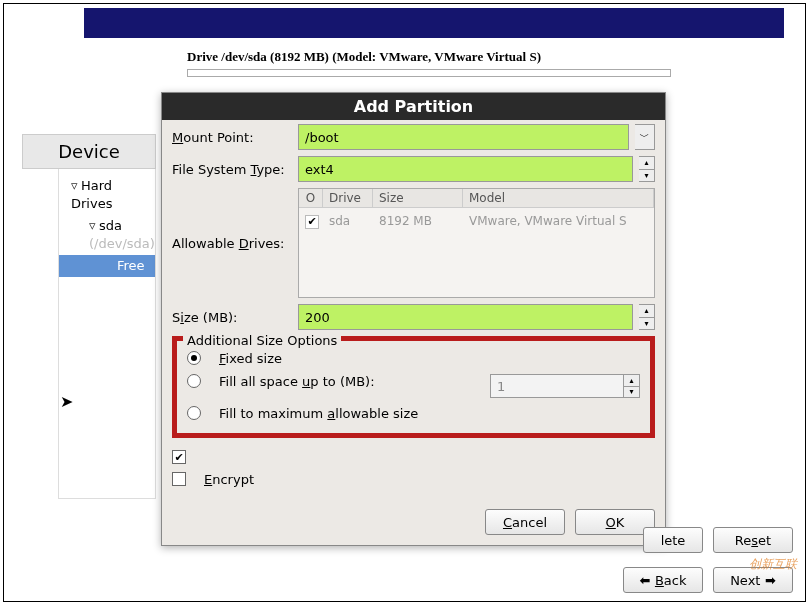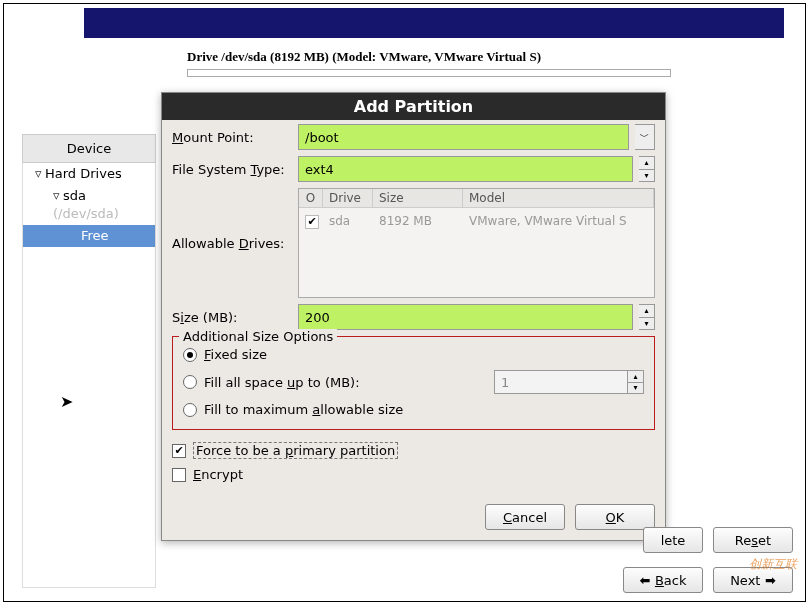--- a/index.html
+++ b/index.html
@@ -54,28 +54,30 @@
     position: absolute;
     top: 130px;
     left: 18px;
     width: 134px;
   }
   .tree-head {
     background: #e8e8e8;
     border: 1px solid #ccc;
     padding: 6px 8px;
     text-align: center;
-    font-size: 13px;
+    font-size: 18px;
   }
   .tree-body {
     border: 1px solid #ddd;
     border-top: none;
     background: #fff;
-    height: 425px;
-    font-size: 13px;
+    height: 330px;
+    padding-top: 6px;
+    font-size: 13px;
+    margin-left: 36px;
   }
   .tree-row {
     padding: 2px 4px 2px 12px;
     line-height: 18px;
   }
   .tree-row.l2 { padding-left: 30px; }
   .tree-row.l3 { padding-left: 58px; }
   .tree-row.selected {
     background: #5f92d4;
     color: #fff;
@@ -184,36 +186,36 @@
   .dth-size  { width: 90px; }
   .dth-model { flex: 1; border-right: none; }
   .drives-table-row {
     display: flex;
     padding: 4px 0;
     color: #999;
   }
   .drives-table-row div { padding: 2px 6px; }
 
   .fieldset {
-    border: 1px solid #b91c1c;
+    border: 5px solid #b91c1c;
     padding: 6px 10px 8px 10px;
     position: relative;
     margin-top: 6px;
   }
   .fieldset-legend {
     position: absolute;
     top: -8px;
     left: 6px;
     background: #ece9e5;
     padding: 0 4px;
   }
   .radio-row, .check-row {
     display: flex;
-    align-items: center;
-    gap: 7px;
+    align-items: flex-start;
+    gap: 18px;
     padding: 4px 0;
   }
   .radio, .check {
     width: 14px; height: 14px;
     border: 1px solid #666;
     display: inline-flex;
     align-items: center;
     justify-content: center;
     background: #fff;
     font-size: 10px;
@@ -384,21 +386,20 @@
         </div>
 
         <div class="radio-row">
           <span class="radio"></span>
           <span><span>Fill to maximum </span><span class="u">a</span><span>llowable size</span></span>
         </div>
       </div>
 
       <div class="check-row" style="margin-top:8px;">
         <span class="check on"></span>
-        <span class="dash-border"><span>Force to be a </span><span class="u">p</span><span>rimary partition</span></span>
       </div>
       <div class="check-row">
         <span class="check"></span>
         <span><span class="u">E</span><span>ncrypt</span></span>
       </div>
 
     </div>
     <div class="dialog-buttons">
       <div class="btn">
           <span class="u">C</span>

